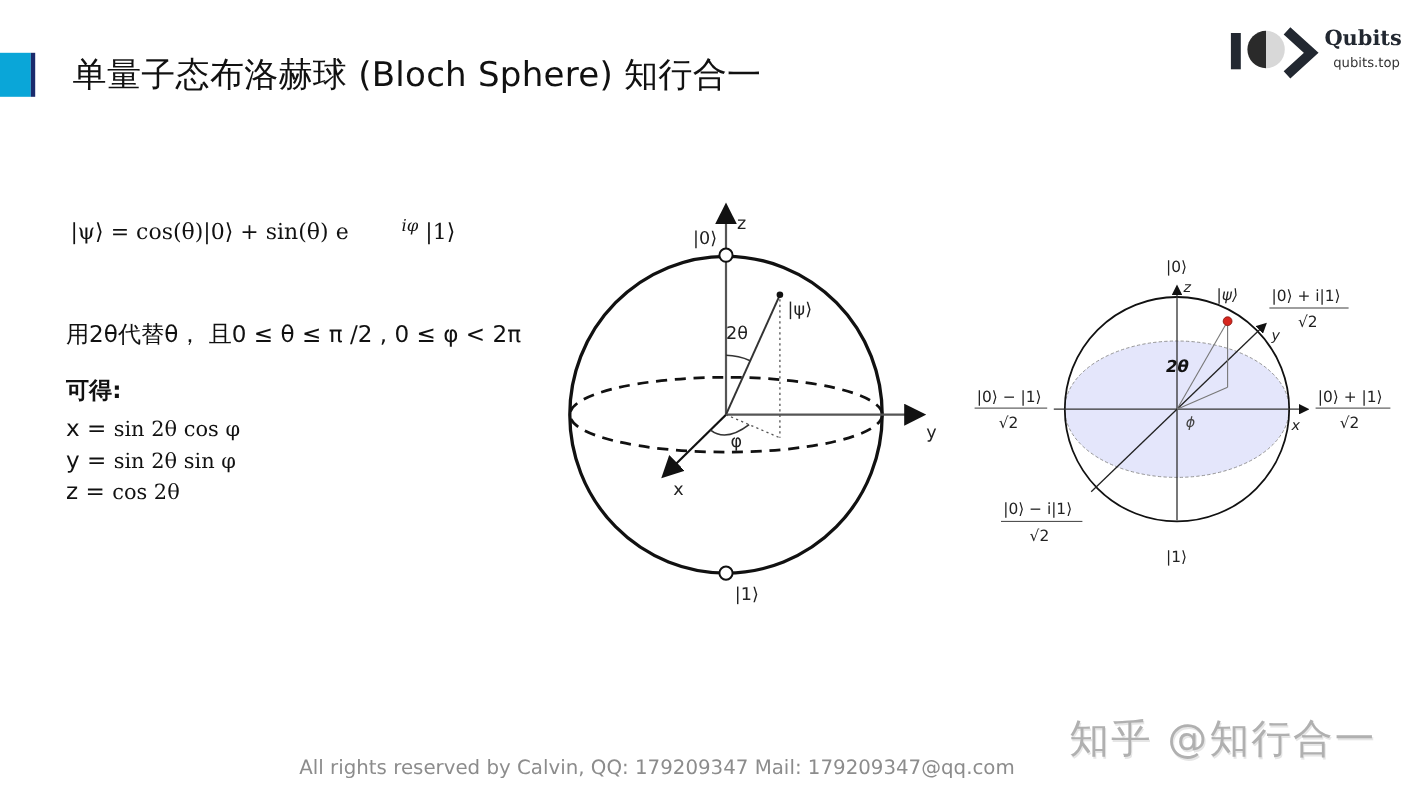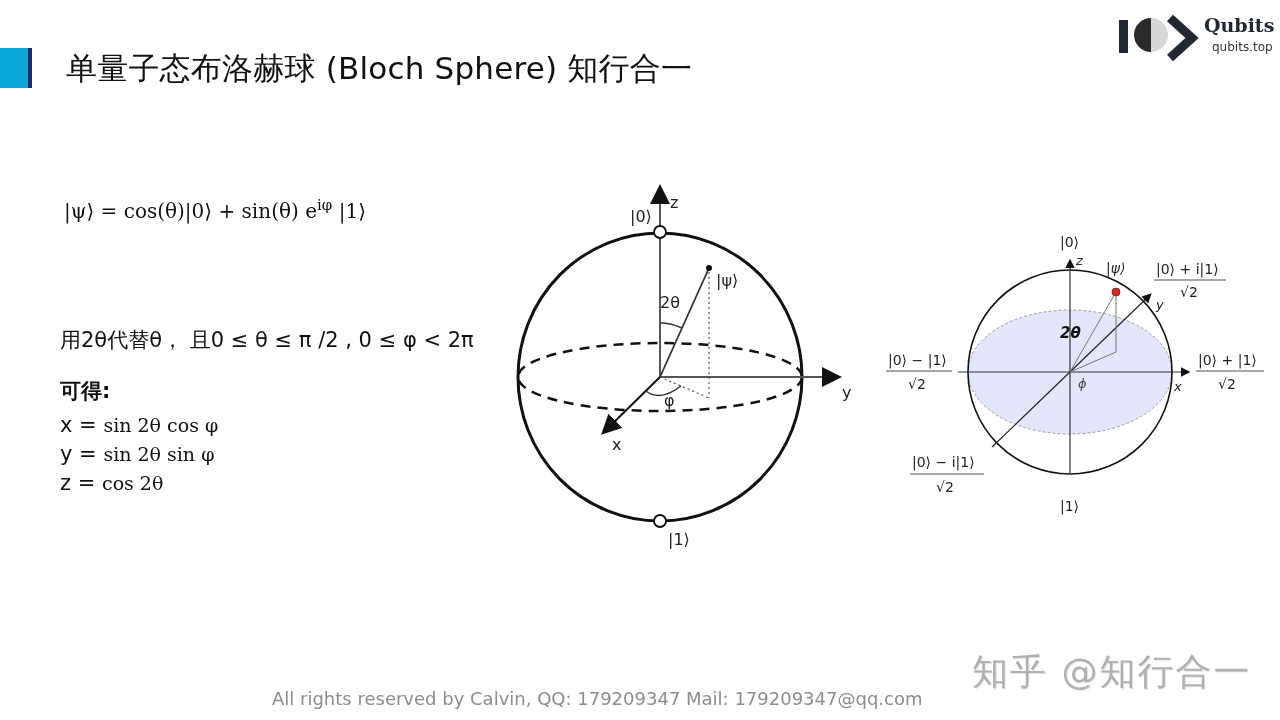--- a/index.html
+++ b/index.html
@@ -1,30 +1,30 @@
 <!DOCTYPE html>
 <html><head>
 <meta charset="utf-8">
 <style>
   html, body { margin:0; padding:0; }
   body { width:1280px; height:720px; background:#ffffff; position:relative; overflow:hidden;
          font-family:"DejaVu Sans", "Liberation Sans", sans-serif; color:#111; }
   .accent-bar { position:absolute; left:0; top:48px; width:28px; height:40px; background:#0aa6d8; }
   .accent-edge { position:absolute; left:28px; top:48px; width:4px; height:40px; background:#1a2a6c; }
   .title { position:absolute; left:66px; top:48px; font-size:31px; line-height:40px; color:#111; white-space:nowrap; letter-spacing:0.2px; }
-  .logo { position:absolute; left:1116px; top:10px; width:160px; height:52px; }
+  .logo { position:absolute; left:1116px; top:20px; width:160px; height:52px; }
   .logo-bar { position:absolute; left:3px; top:10px; width:9px; height:33px; background:#222831; }
   .logo-yy { position:absolute; left:18px; top:8px; width:34px; height:34px; border-radius:50%;
              background:linear-gradient(90deg,#2a2a2a 50%,#d8d8d8 50%); }
   .logo-chev { position:absolute; left:46px; top:4px; }
   .logo-name { position:absolute; left:88px; top:4px; font-family:"DejaVu Serif", serif; font-weight:bold; font-size:19px; color:#222831; }
   .logo-url { position:absolute; left:96px; top:30px; font-size:12px; color:#333; }
   .eq-main { position:absolute; left:64px; top:196px; font-family:"DejaVu Serif","Liberation Serif", serif; font-size:20px; white-space:nowrap; }
-  .eq-main sup { font-size:15px; }
-  .line { position:absolute; left:60px; font-size:21px; white-space:nowrap;margin-top:36px; }
+  .eq-main sup { font-style:italic; font-size:15px;margin-left:48px; }
+  .line { position:absolute; left:60px; font-size:21px; white-space:nowrap; }
   .serif { font-family:"DejaVu Serif","Liberation Serif", serif; font-size:19px; }
   .diagram1 { position:absolute; left:500px; top:180px; width:370px; height:380px; }
   .diagram2 { position:absolute; left:880px; top:225px; width:390px; height:300px; }
   .footer { position:absolute; left:272px; top:688px; font-size:18px; color:#8c8c8c; white-space:nowrap; }
   .watermark { position:absolute; left:972px; top:648px; font-size:36px; color:#b0b0b0; white-space:nowrap; letter-spacing:2px;
                text-shadow:1px 1px 0 #e6e6e6;text-align:center; }
   svg text { font-family:"DejaVu Sans", sans-serif; }
 </style>
 </head>
 <body>

